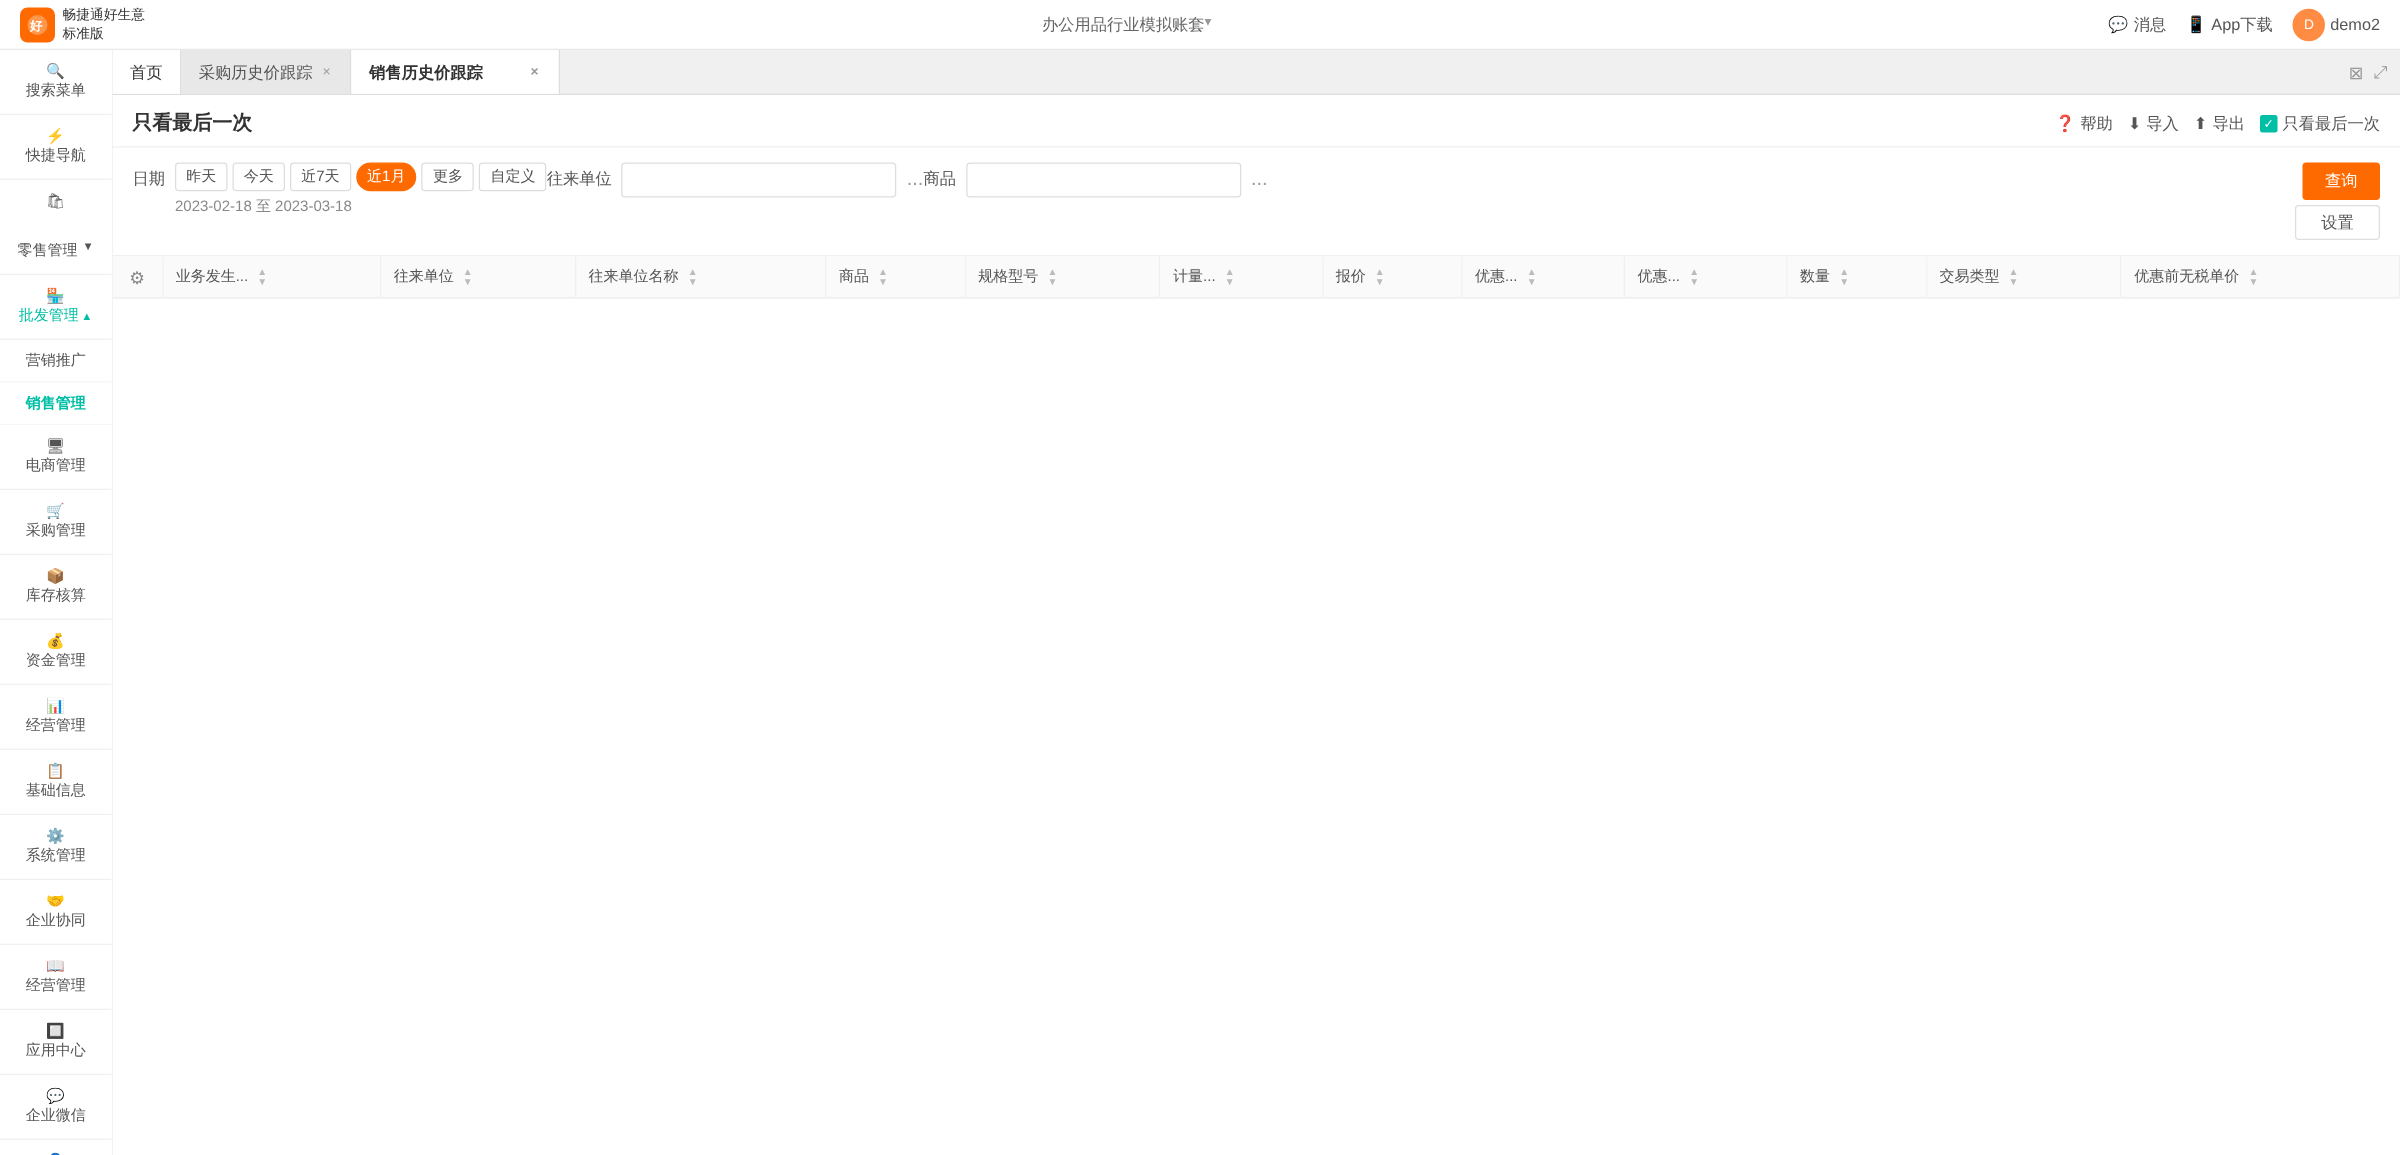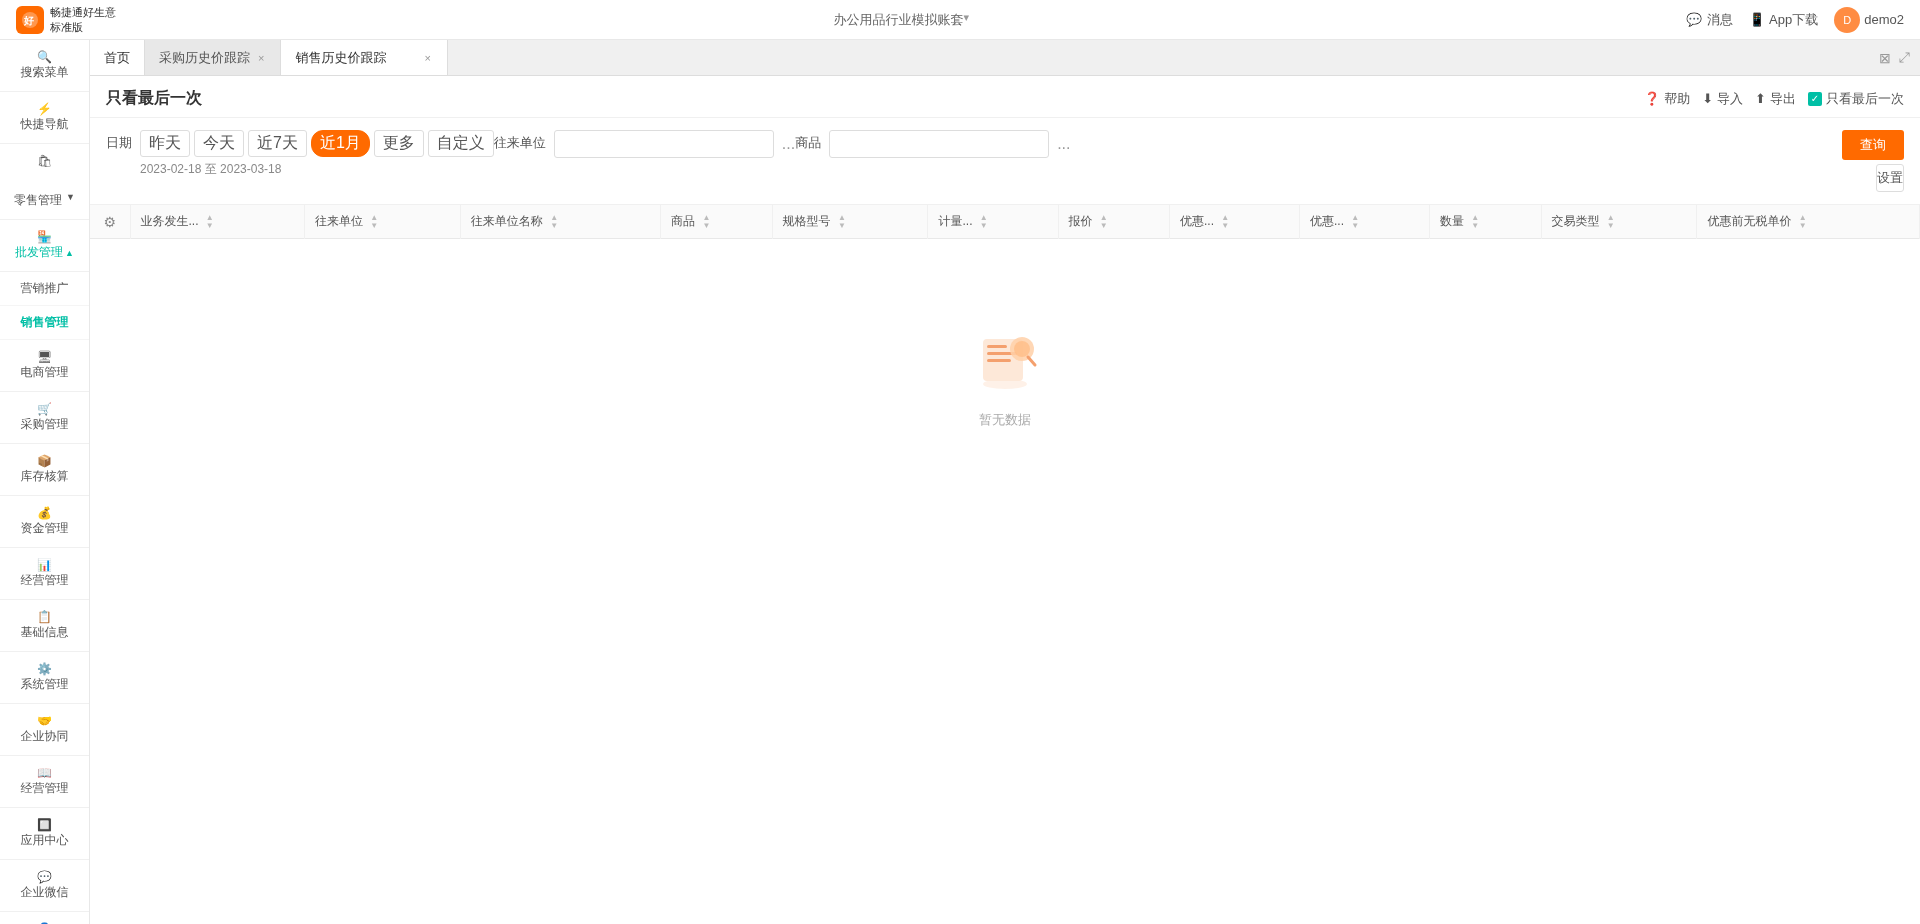--- a/index.html
+++ b/index.html
@@ -159,21 +159,21 @@
       font-size: 13px;
       cursor: pointer;
       border-right: 1px solid #ddd;
       gap: 6px;
       color: #555;
       background: #e8e8e8;
     }
     .tab-item.active {
       background: #fff;
       color: #333;
-      font-weight: 400;
+      font-weight: 700;
       gap: 36px;
     }
     .tab-item.home {
       background: #fff;
       color: #333;
     }
     .tab-close {
       font-size: 11px;
       color: #999;
       cursor: pointer;
@@ -273,21 +273,21 @@
     .date-buttons {
       display: flex;
       gap: 4px;
       align-items: center;
     }
     .date-btn {
       padding: 2px 8px;
       border: 1px solid #ddd;
       border-radius: 3px;
       cursor: pointer;
-      font-size: 16px;
+      font-size: 12px;
       color: #555;
       background: #fff;
     }
     .date-btn.active {
       background: #ff6a00;
       color: #fff;
       border-color: #ff6a00;
       border-radius: 12px;
     }
     .date-range-text {
@@ -317,21 +317,21 @@
     .search-btn {
       padding: 6px 18px;
       background: #ff6a00;
       color: #fff;
       border: none;
       border-radius: 3px;
       cursor: pointer;
       font-size: 13px;
     }
     .settings-btn {
-      padding: 4px 0;
+      padding: 4px 20px;
       background: #fff;
       color: #555;
       border: 1px solid #ddd;
       border-radius: 3px;
       cursor: pointer;
       font-size: 13px;
     }
     .filter-right-actions {
       display: flex;
       flex-direction: column;
@@ -696,30 +696,17 @@
                     <span>▲</span>
                     <span>▼</span>
                   </span>
               </th>
             </tr>
           </thead>
           <tbody id="table-body">
           </tbody>
         </table>
 
-        <div class="empty-state">
-          <svg class="empty-icon" viewBox="0 0 80 80" fill="none">
-            <ellipse cx="40" cy="65" rx="22" ry="5" fill="#fde8d8" opacity="0.6"></ellipse>
-            <rect x="18" y="20" width="40" height="42" rx="4" fill="#fde8d8"></rect>
-            <rect x="22" y="26" width="20" height="3" rx="1.5" fill="#f4a06e"></rect>
-            <rect x="22" y="33" width="30" height="3" rx="1.5" fill="#f4a06e"></rect>
-            <rect x="22" y="40" width="24" height="3" rx="1.5" fill="#f4a06e"></rect>
-            <circle cx="57" cy="30" r="12" fill="#ffd0a8" opacity="0.85"></circle>
-            <circle cx="57" cy="30" r="8" fill="#ffba82" opacity="0.7"></circle>
-            <line x1="63" y1="38" x2="70" y2="46" stroke="#f4a06e" stroke-width="3" stroke-linecap="round"></line>
-          </svg>
-          <span class="empty-text">暂无数据</span>
-        </div>
       </div>
 
     </div>
   </div>
 </div>
 
 </body></html>

